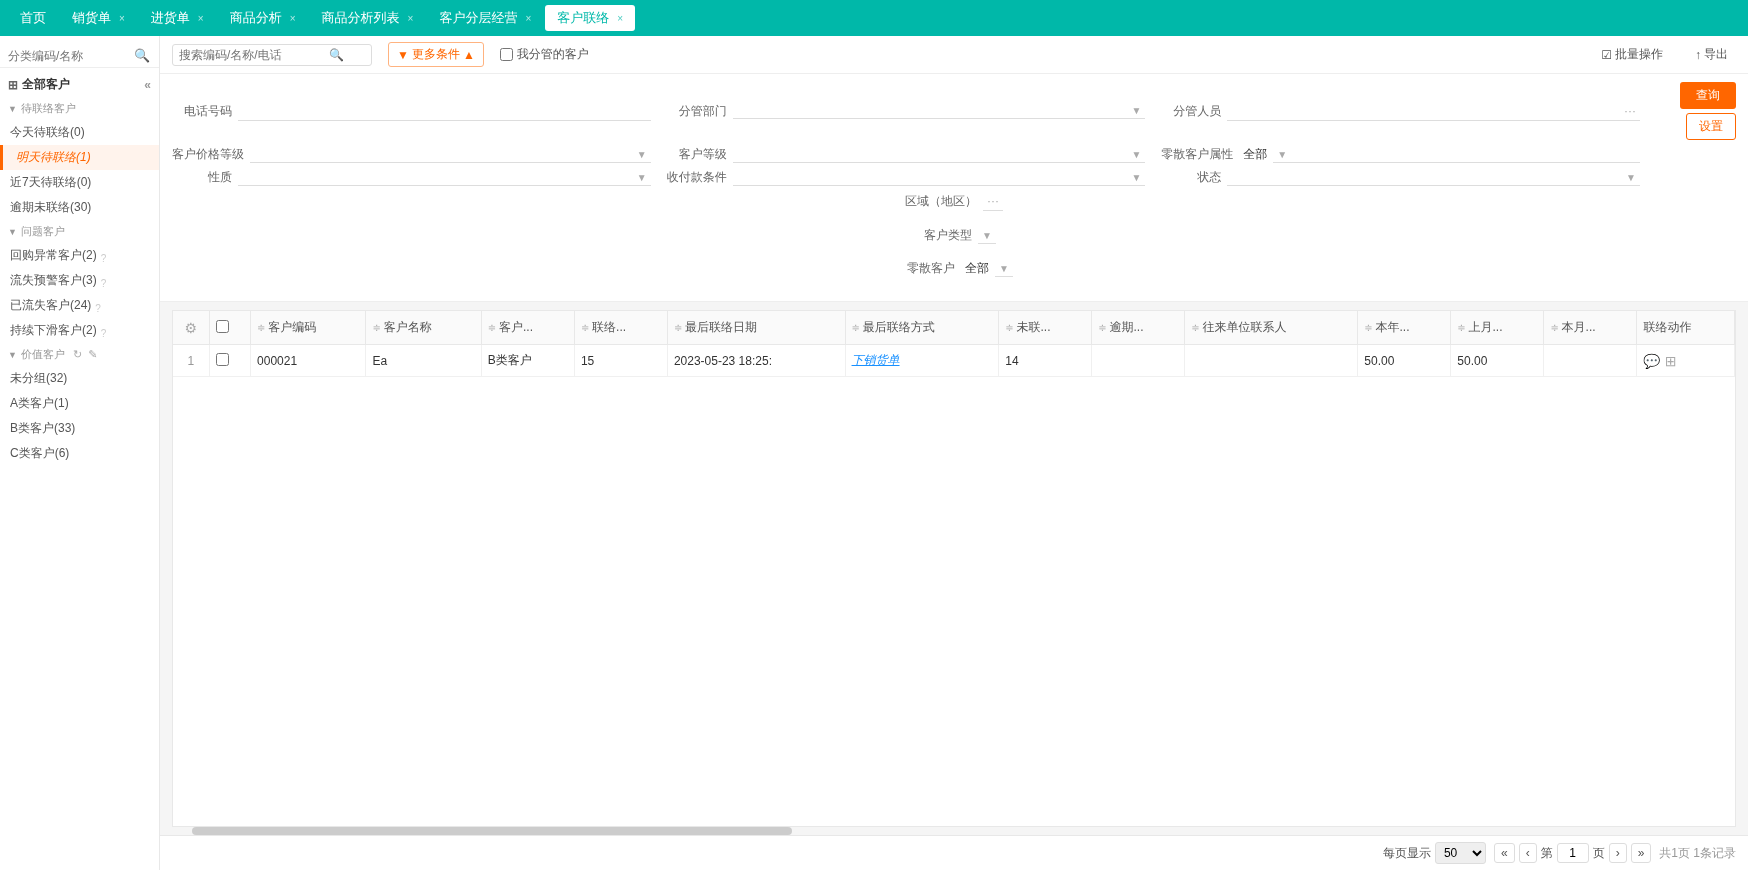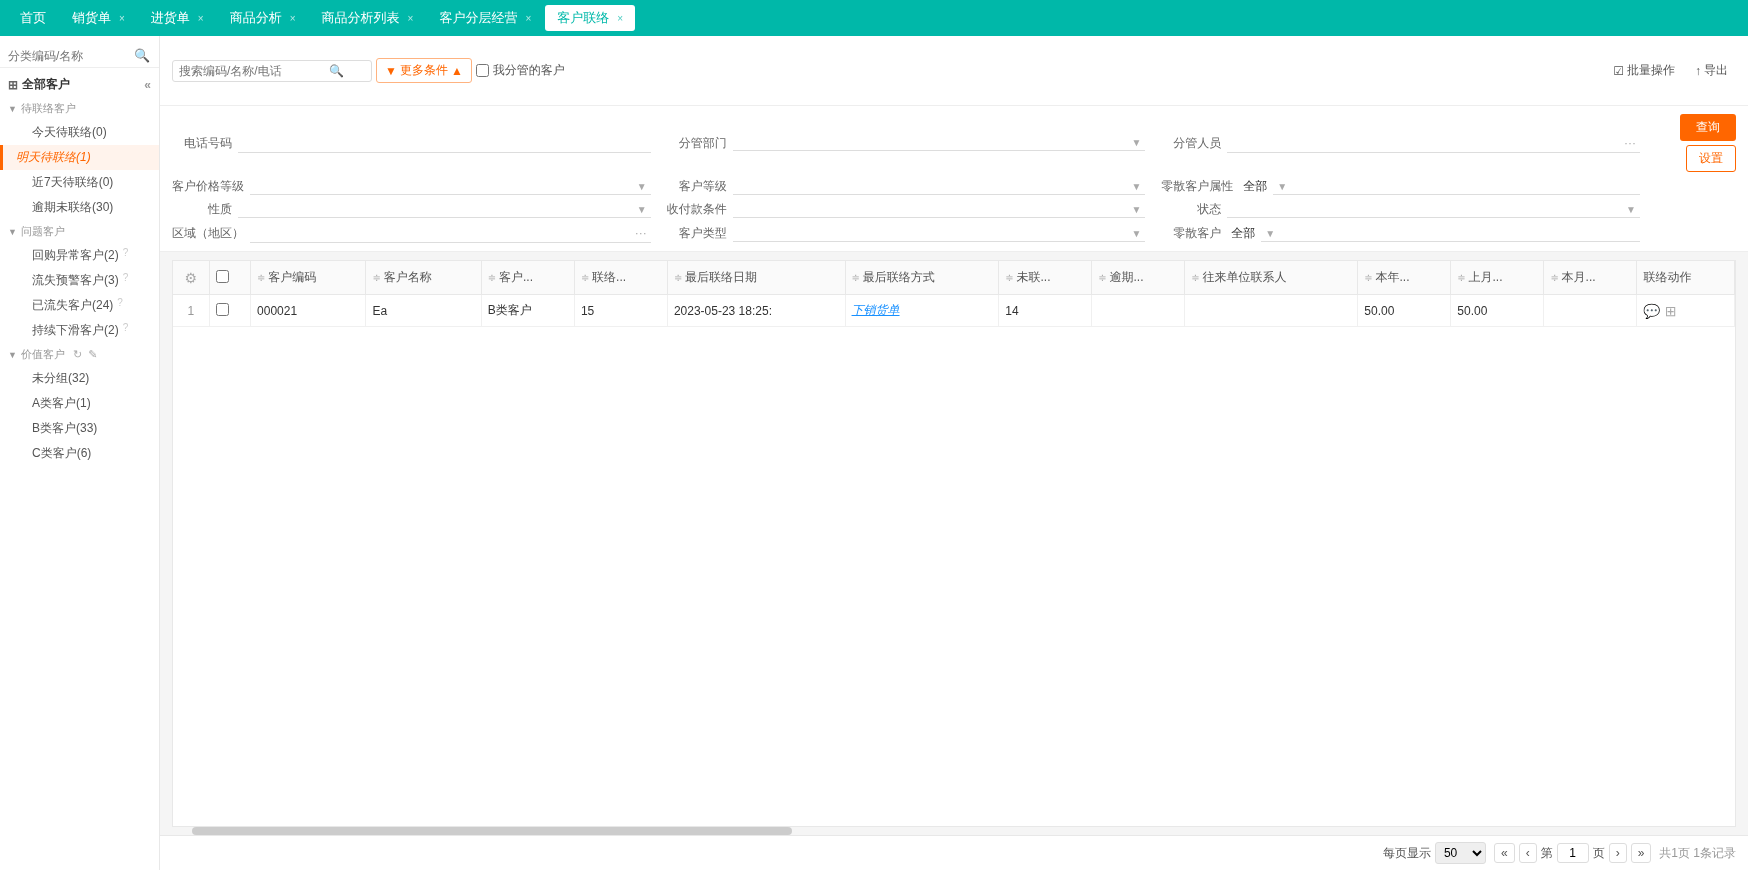--- a/index.html
+++ b/index.html
@@ -76,46 +76,46 @@
       padding: 4px 8px;
       color: #999;
       font-size: 11px;
       display: flex;
       align-items: center;
       gap: 4px;
     }
     .sidebar-group-label .arrow { font-size: 9px; }
 
     .sidebar-item {
-      padding: 4px 8px 4px 32px;
+      padding: 4px 8px 4px 10px;
       cursor: pointer;
       color: #555;
       font-size: 12px;
       display: flex;
-      align-items: flex-start;
+      align-items: flex-end;
       gap: 2px;
     }
     .sidebar-item.active { background: #fff3ec; color: #ff6600; border-left: 3px solid #ff6600; padding-left: 13px; font-style: italic; }
     .sidebar-item .help-icon { color: #ccc; font-size: 10px; margin-left: 2px; }
 
     
     .content-area {
       flex: 1;
       display: flex;
       flex-direction: column;
       overflow: hidden;
     }
 
     
     .search-bar {
       background: #fff;
-      padding: 22px 12px;
-      display: flex;
-      align-items: center;
-      gap: 4px;
+      padding: 6px 12px;
+      display: flex;
+      align-items: center;
+      gap: 16px;
       border-bottom: 1px solid #eee;
     }
     .search-input-wrap {
       display: flex;
       align-items: center;
       border: 1px solid #ddd;
       border-radius: 3px;
       padding: 3px 6px;
       width: 200px;
     }
@@ -162,21 +162,21 @@
       background: #fff;
       padding: 8px 12px;
       border-bottom: 1px solid #eee;
     }
     .filter-row {
       display: flex;
       align-items: center;
       gap: 16px;
       margin-bottom: 6px;
     }
-    .filter-row:last-child { margin-bottom: 0; }
+    .filter-row:last-child { margin-bottom: 0; flex-direction: column; }
     .filter-field {
       display: flex;
       align-items: center;
       gap: 6px;
       flex: 1;
     }
     .filter-label {
       color: #666;
       font-size: 12px;
       white-space: nowrap;

